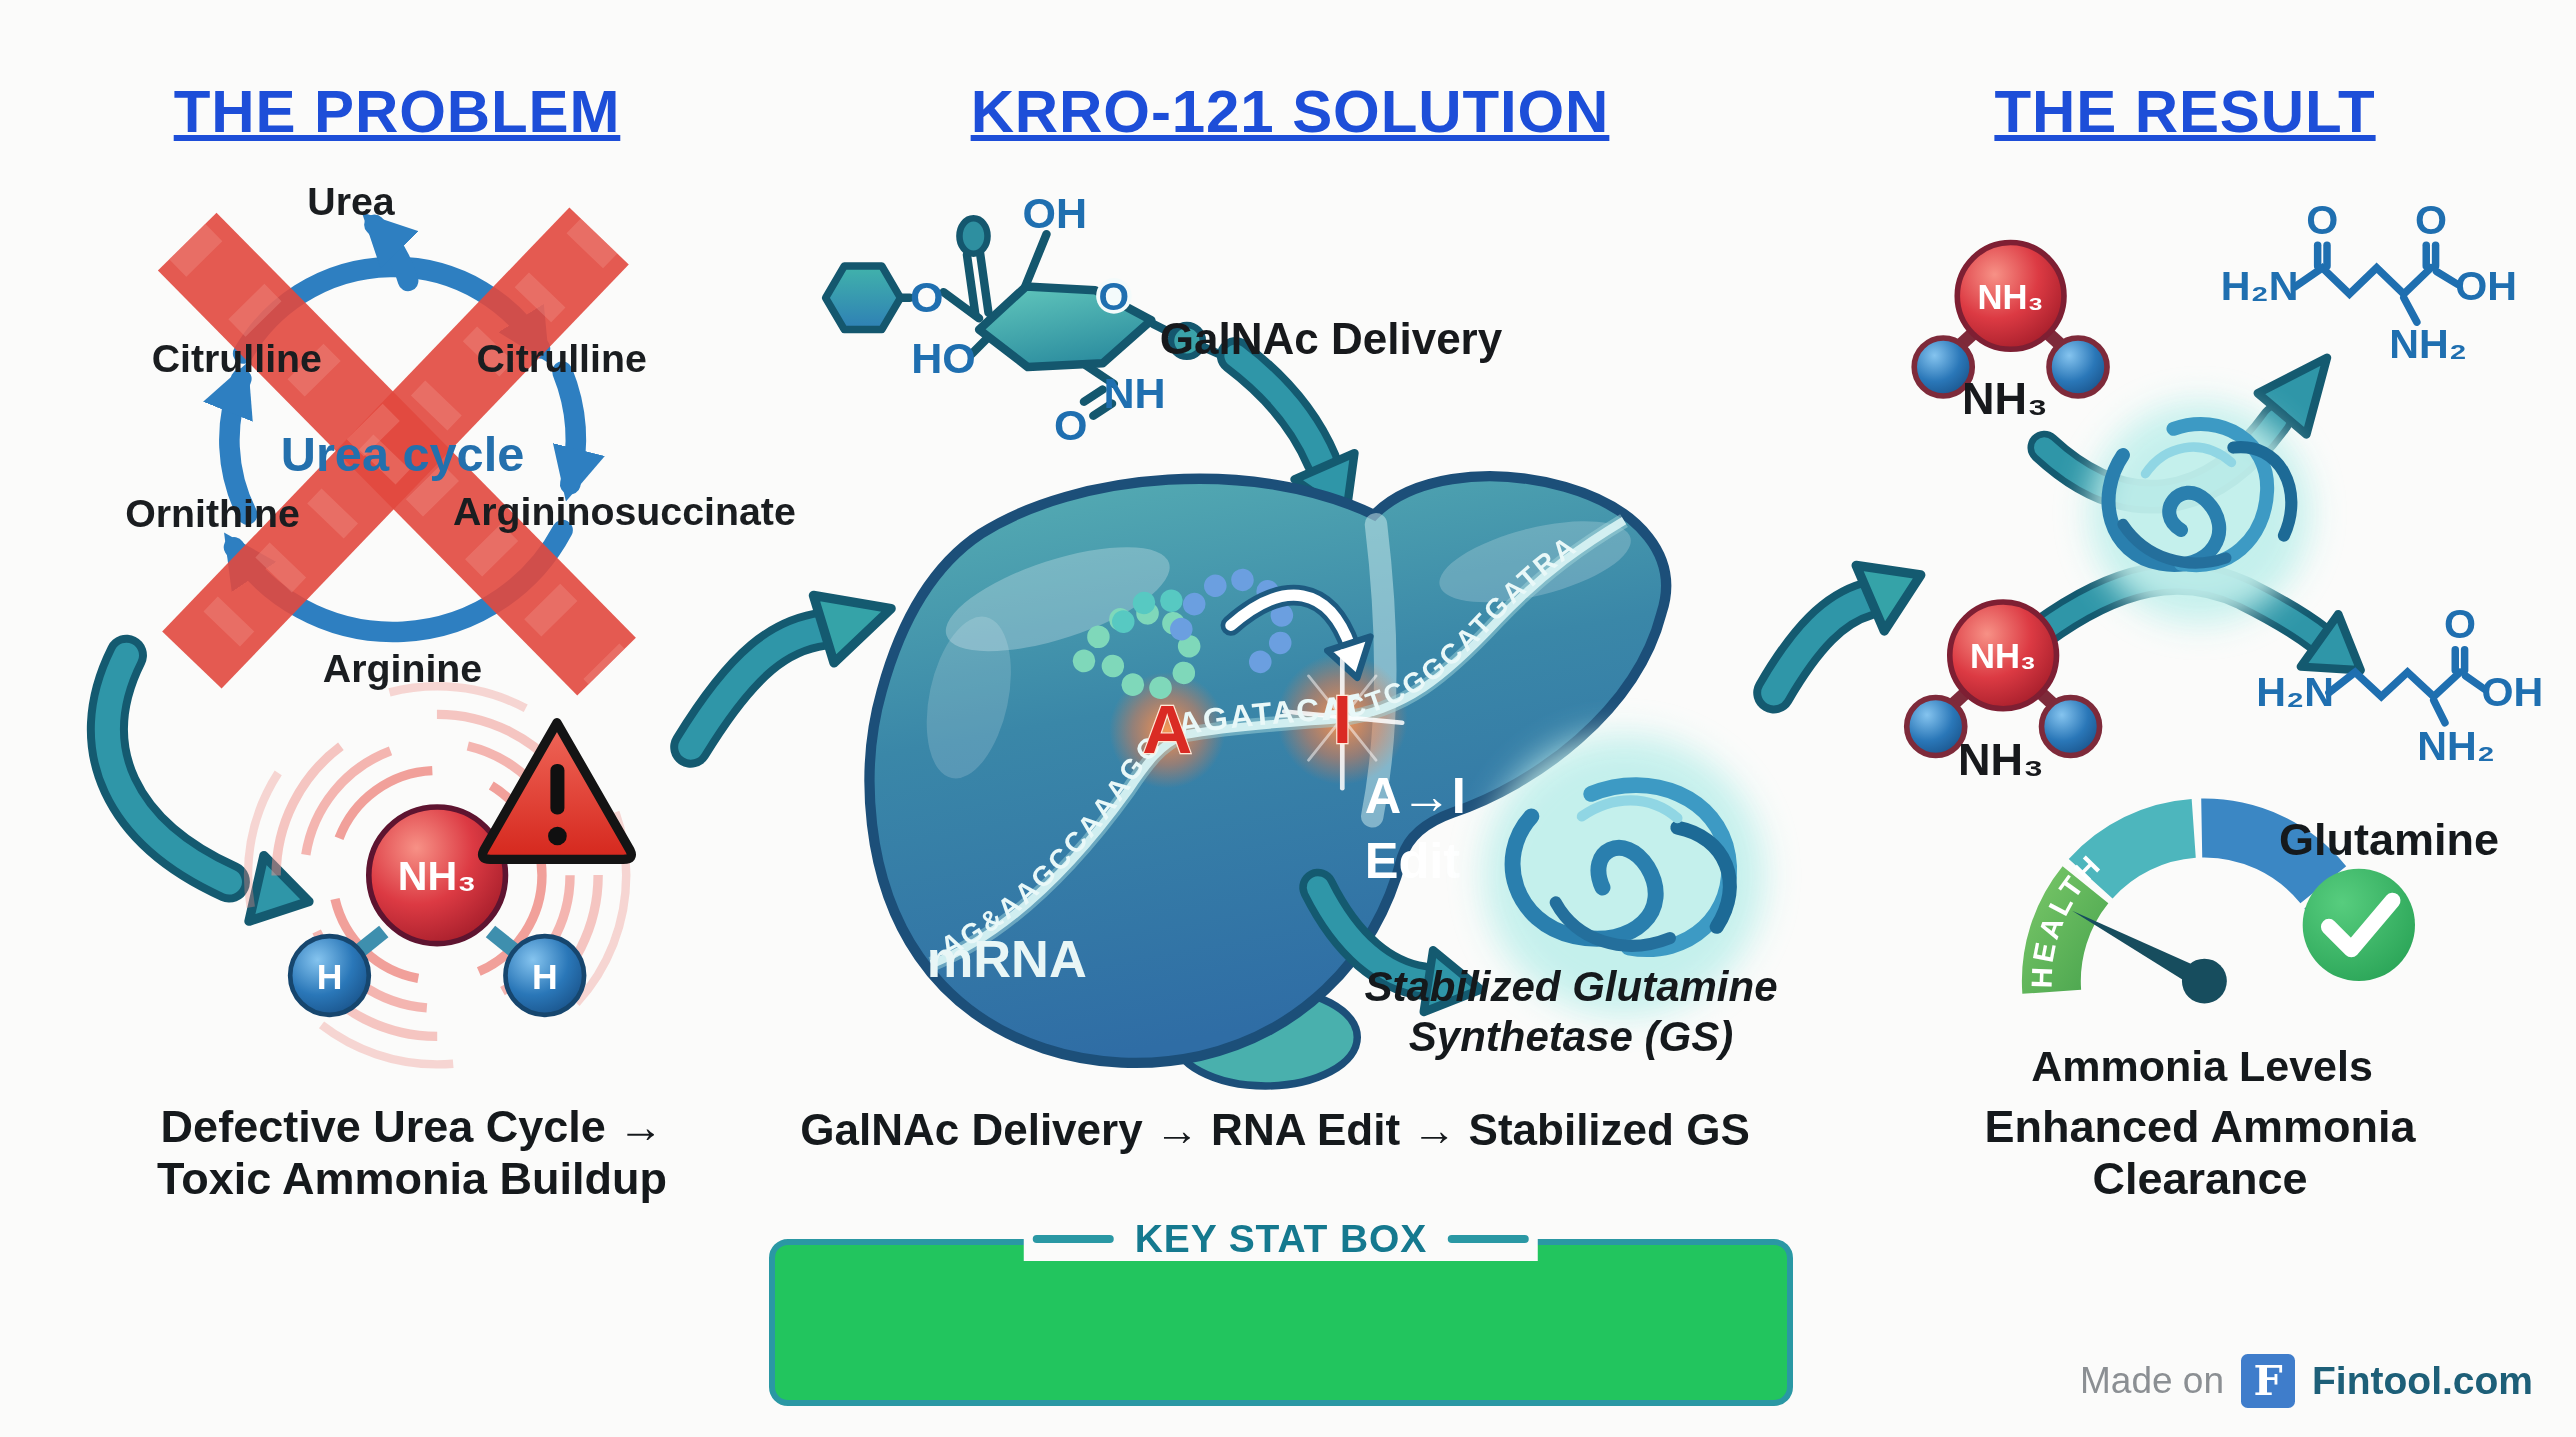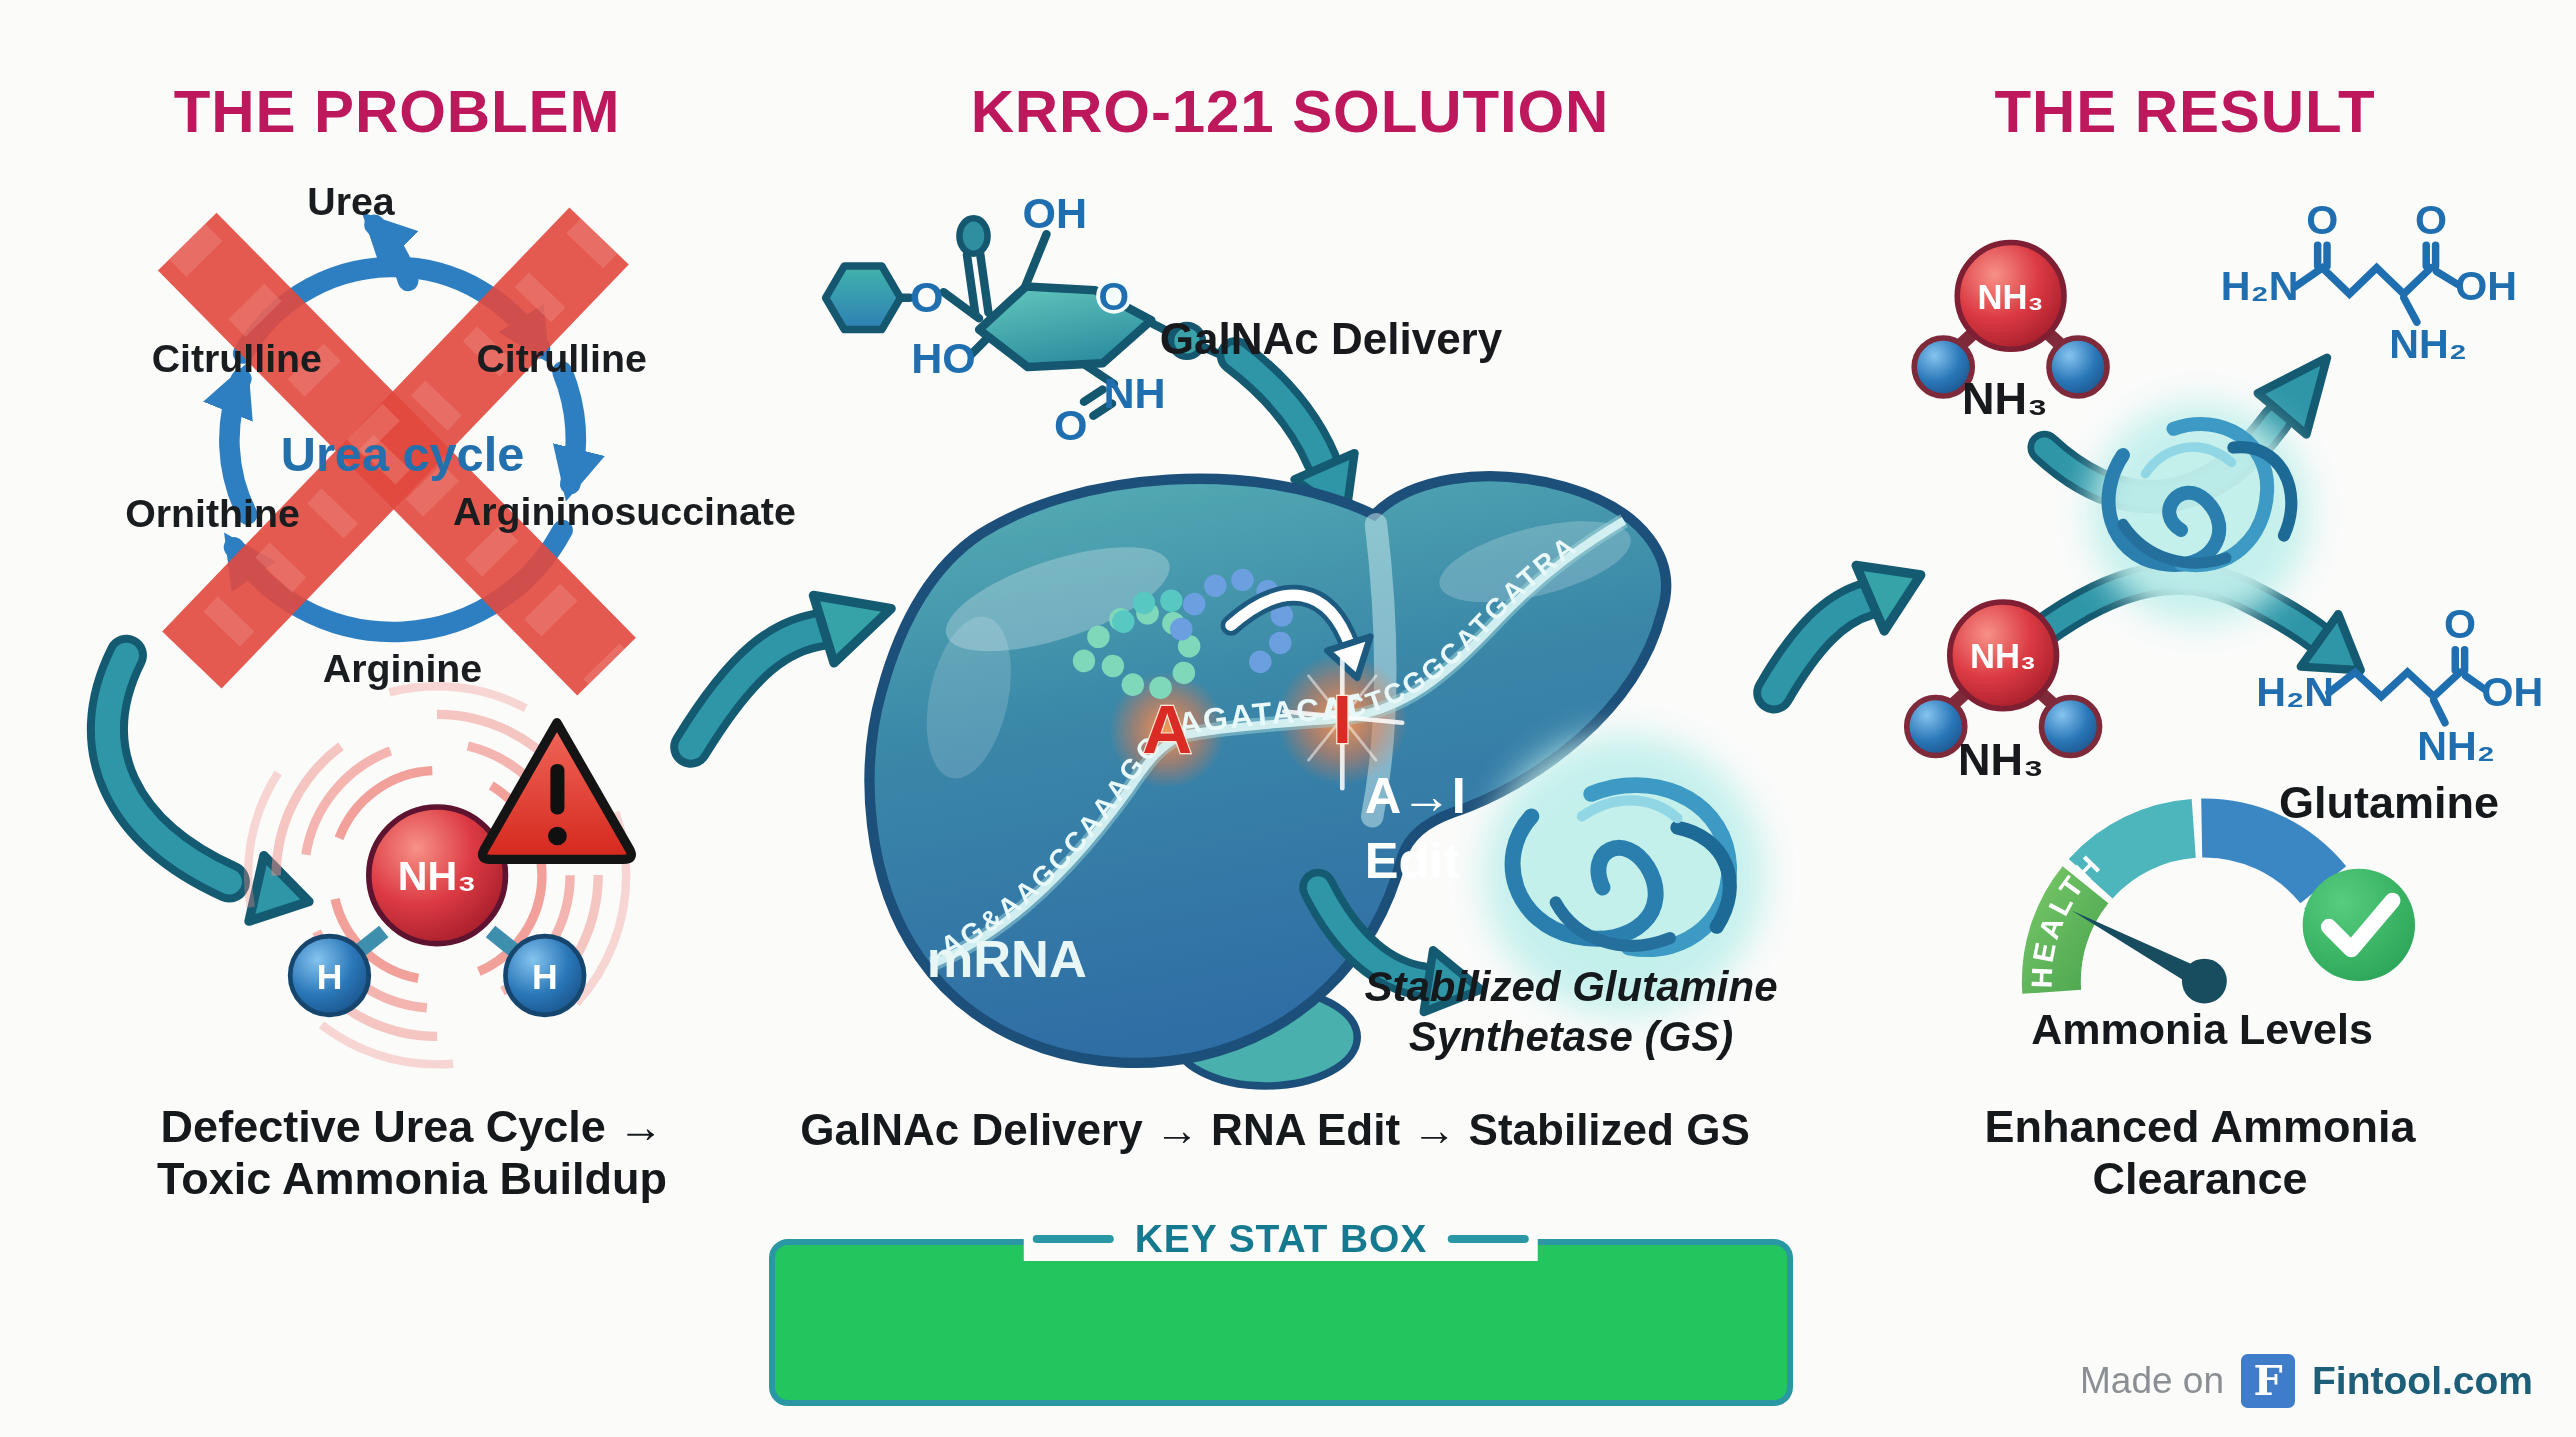--- a/index.html
+++ b/index.html
@@ -1,25 +1,25 @@
 <!DOCTYPE html>
 <html style="font-size:15px"><head>
 <meta charset="utf-8">
 <style>
   html,body{margin:0;padding:0;background:#fbfbfa;}
   body{font-family:"Liberation Sans",sans-serif;}
   #canvas{position:relative;width:2576px;height:1438px;background:#fbfbfa;overflow:hidden;}
   svg{position:absolute;left:0;top:0;}
   svg text{font-family:"Liberation Sans",sans-serif;}
   .label{position:absolute;transform:translateX(-50%);text-align:center;white-space:nowrap;}
-  .title{font-size:60px;font-weight:800;color:#be185d;letter-spacing:0.9px;}
+  .title{font-size:60px;font-weight:800;color:#1d4ed8;letter-spacing:0.9px;text-decoration:underline;}
   .caption{font-size:45px;font-weight:700;color:#15191c;line-height:1.16;}
   .mid-caption{font-size:44px;font-weight:700;color:#15191c;}
   .sub-label{font-size:42px;font-weight:700;color:#15191c;line-height:1.2;}
-  .chem-name{font-size:45px;font-weight:700;color:#15191c;}
+  .chem-name{font-size:45px;font-weight:700;color:#15191c;margin-top:37px;}
   .molecule-name{font-size:45px;font-weight:700;color:#17191c;}
   .galnac-title{font-size:44px;font-weight:800;color:#17191c;margin-top:44px;}
   .statbox{position:absolute;left:769px;top:1239px;width:1024px;height:167px;box-sizing:border-box;
            border:6.6px solid #2a98a4;border-radius:19px;background:#22c55e;}
   .statbox-title{position:absolute;top:-28px;left:50%;transform:translateX(-50%);
            display:flex;align-items:center;gap:20.6px;background:#fbfbfa;padding:0 9.4px;
            font-size:39px;font-weight:800;color:#15798f;letter-spacing:0.9px;white-space:nowrap;}
   .statbox-title::before,.statbox-title::after{content:"";display:inline-block;width:81px;height:8.4px;
            background:#2a98a4;border-radius:4.7px;}
   .bullets{margin:24px 0 0 0;padding-left:75px;font-size:39px;font-weight:500;color:#1d2124;}

